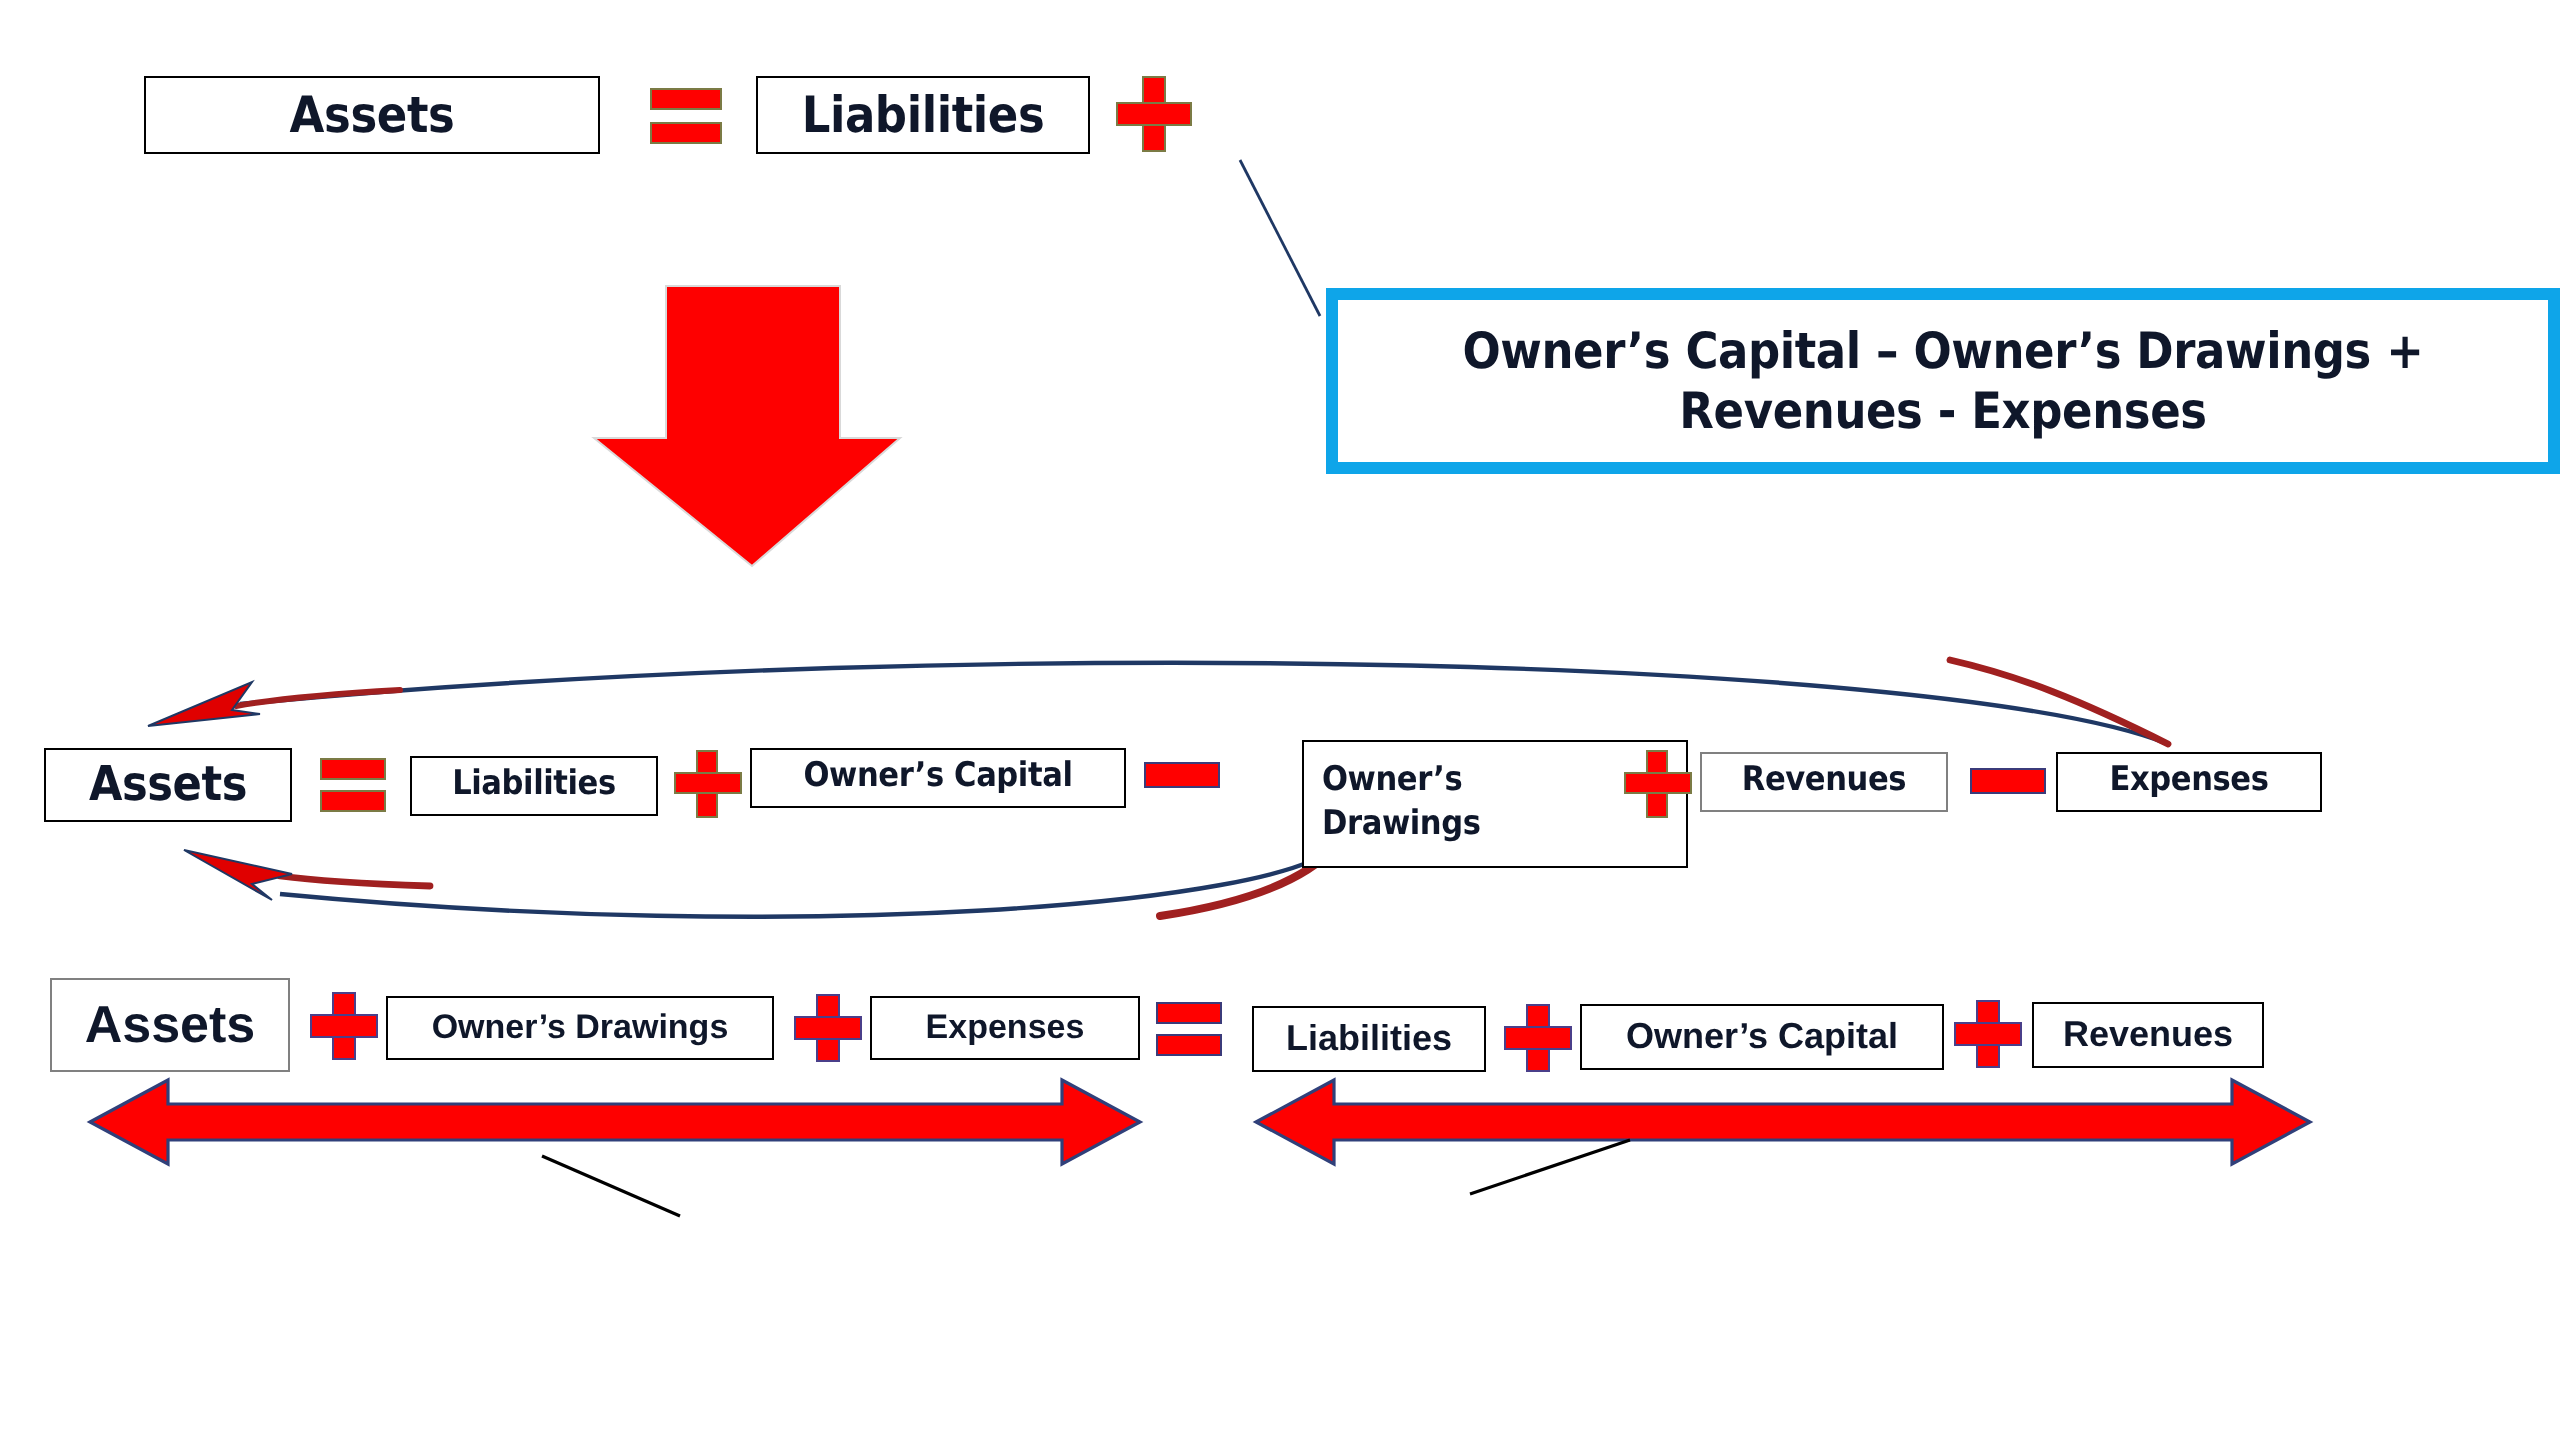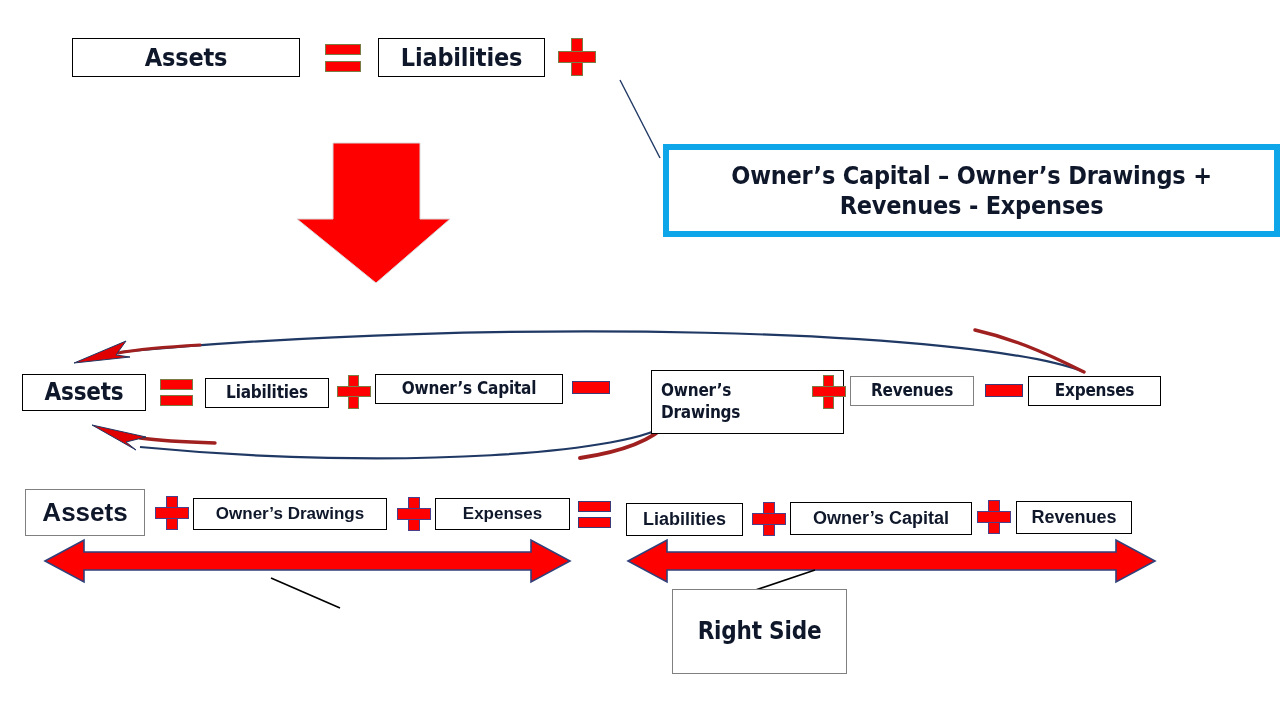--- a/index.html
+++ b/index.html
@@ -256,17 +256,14 @@
   <div class="op op-plus-navy" style="left:977px; top:500px; width:34px; height:34px;">
     <div class="v" style="left:11px; top:0; width:12px; height:34px;"></div>
     <div class="h" style="left:0; top:11px; width:34px; height:12px;"></div>
   </div>
 
   <div class="node plain" style="left:1016px; top:501px; width:116px; height:33px; font-size:18px;">
     <span>Revenues</span>
   </div>
 
 
-  <div class="node cond gray-border" style="left:672px; top:589px; width:175px; height:85px; font-size:24px;">
-    <span>Right Side</span>
-  </div>
 
 </div>
 
 </body></html>

